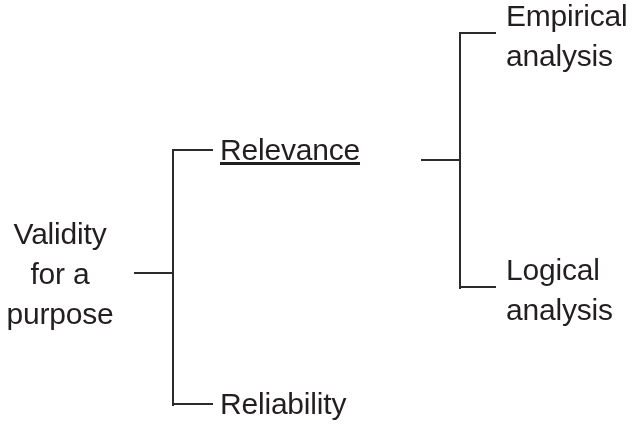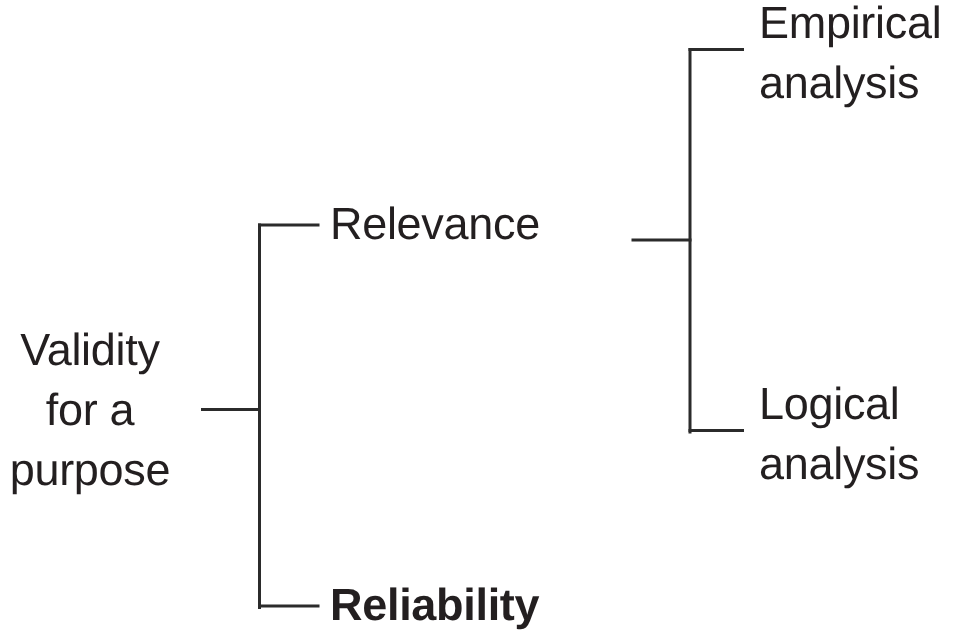--- a/index.html
+++ b/index.html
@@ -29,26 +29,26 @@
     left: -6px;
     top: 214px;
     width: 132px;
     text-align: center;
   }
   
   #node-relevance {
     left: 220px;
     top: 130px;
     text-align: center;
+    text-decoration: underline;
   }
   #node-reliability {
     left: 220px;
     top: 384px;
     text-align: center;
-    font-weight: bold;
   }
   
   #node-empirical {
     left: 506px;
     top: -4px;
     width: 142px;
     text-align: left;
   }
   #node-logical {
     left: 506px;

